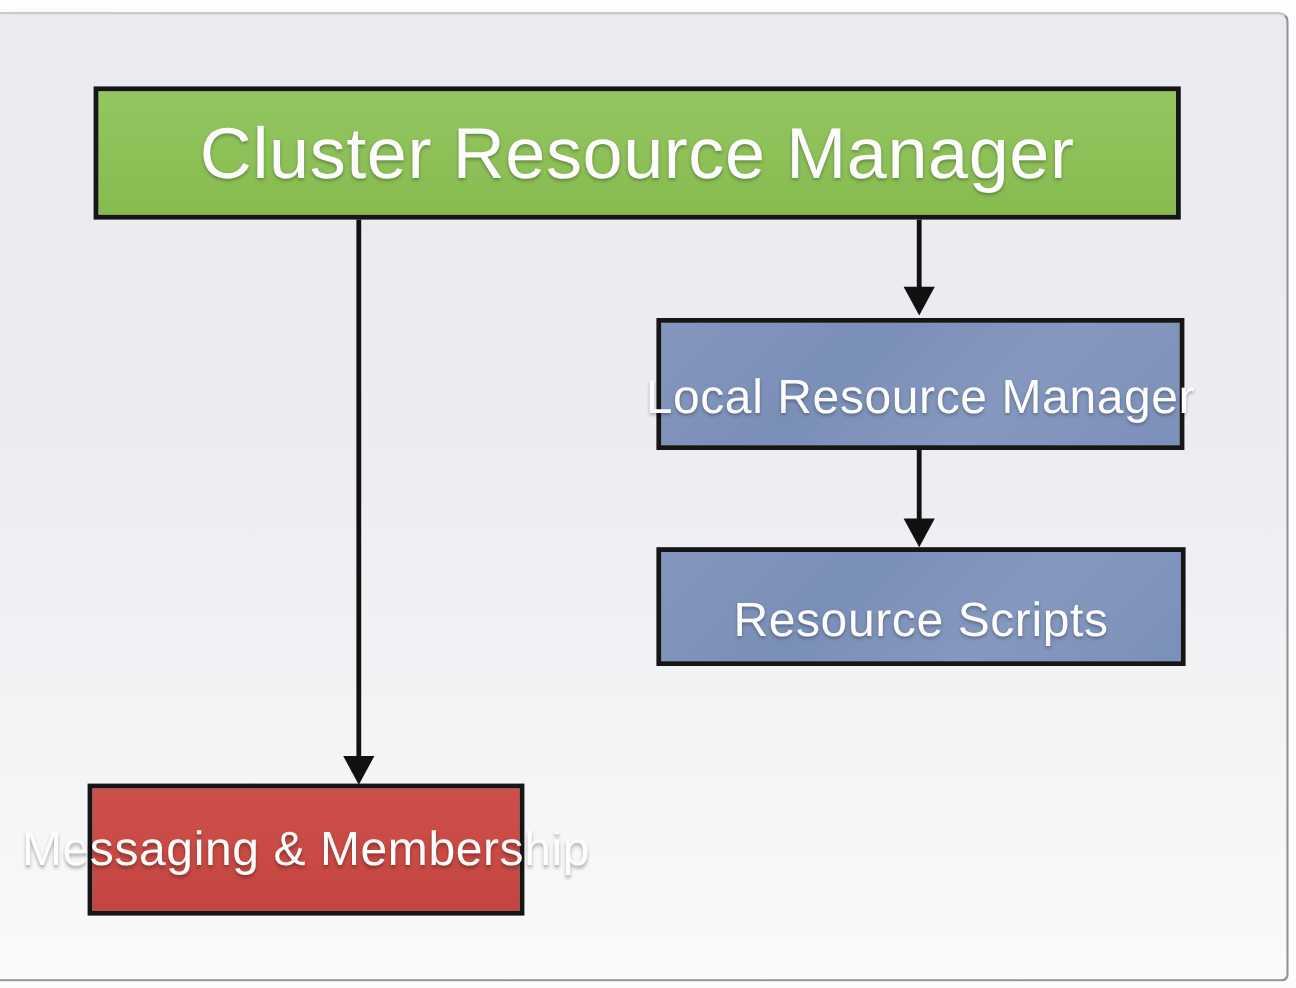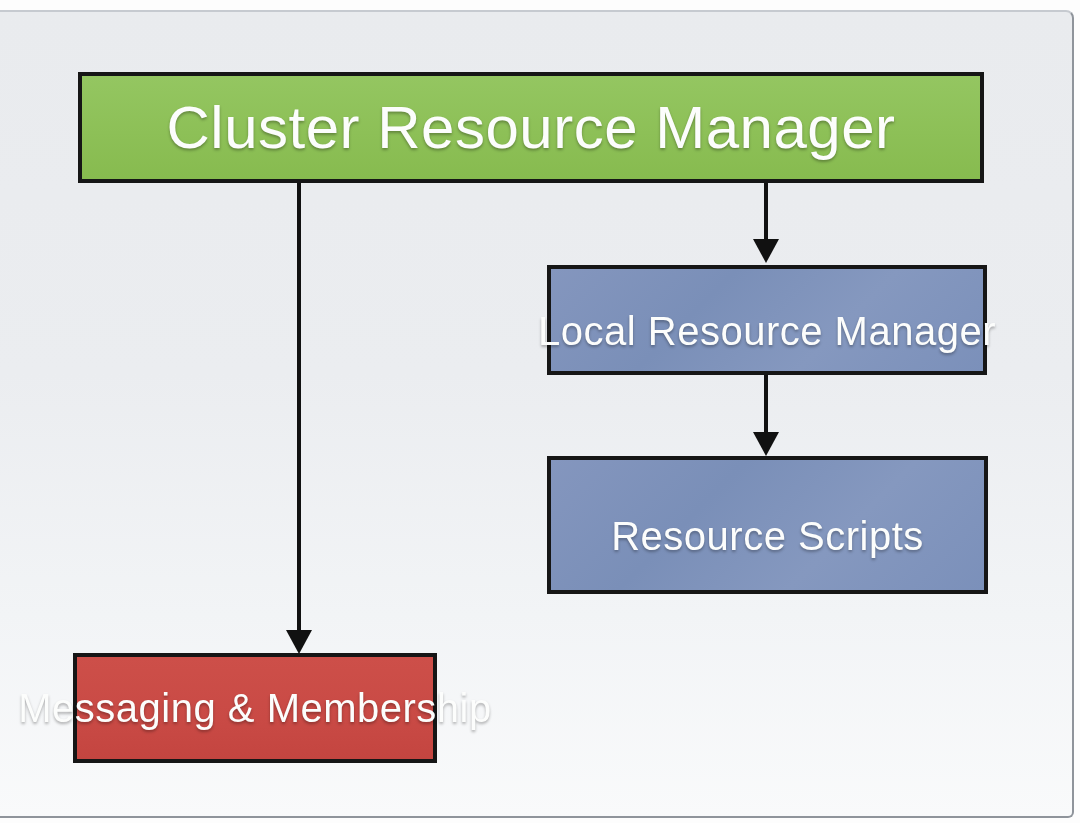--- a/index.html
+++ b/index.html
@@ -45,21 +45,21 @@
   }
   .node-green {
     left: 78px; top: 72px; width: 906px; height: 111px;
     background: linear-gradient(180deg, #94c661 0%, #8dc057 55%, #87bb4f 100%);
   }
   .node-green .label { font-size: 60px; }
   .node-blue1 {
     left: 547px; top: 265px; width: 440px; height: 110px;
   }
   .node-blue2 {
-    left: 547px; top: 456px; width: 441px; height: 138px;
+    left: 547px; top: 456px; width: 441px; height: 99px;
   }
   .node-blue1, .node-blue2 {
     background: linear-gradient(135deg, #8496be 0%, #7a8fb8 35%, #8598bf 65%, #7b90ba 100%);
   }
   .node-blue1 .label, .node-blue2 .label { font-size: 40px; margin-top: 23px; }
   .node-red {
     left: 73px; top: 653px; width: 364px; height: 110px;
     background: linear-gradient(180deg, #cd4f49 0%, #c94a45 60%, #c44540 100%);
   }
   .node-red .label { font-size: 40px; }

